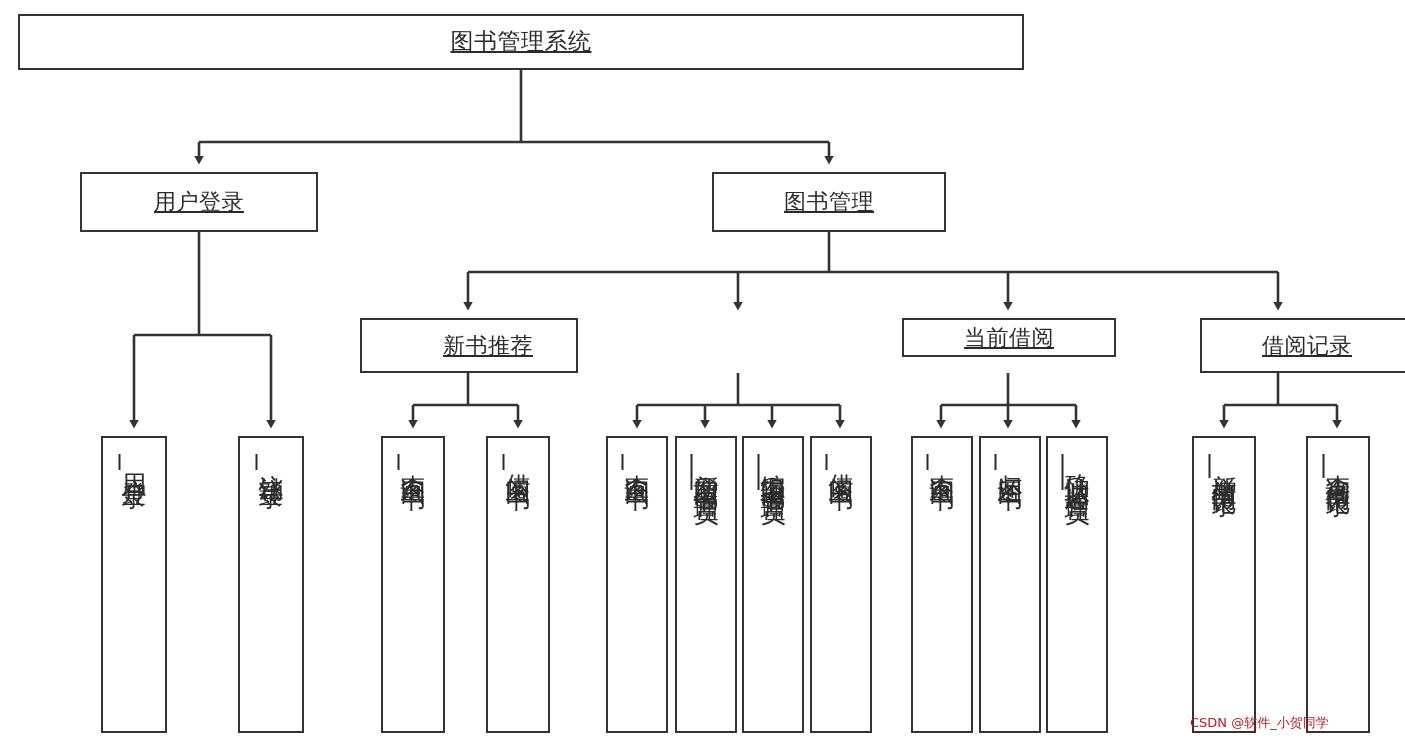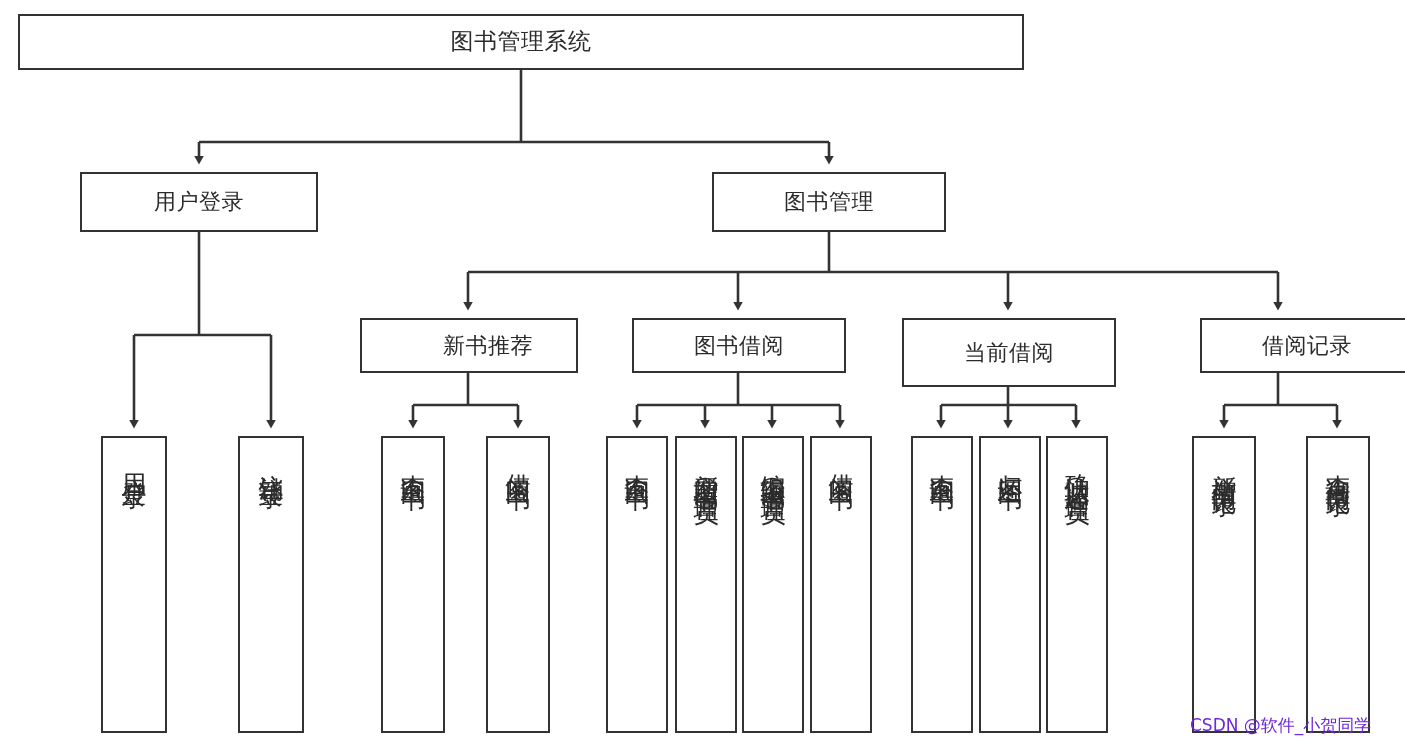--- a/index.html
+++ b/index.html
@@ -28,20 +28,21 @@
   .node {
     position: absolute;
     box-sizing: border-box;
     background: #ffffff;
     border: 2px solid #333333;
     display: flex;
     align-items: center;
     justify-content: center;
     color: #2b2b2b;
     z-index: 2;
+    text-decoration: underline;
   }
   .node .label {
     display: block;
     text-align: center;
     line-height: 1.18;
     letter-spacing: 0.5px;
   }
   
   .node.h .label {
     font-size: 22px;
@@ -62,22 +63,22 @@
     font-size: 25px;
     line-height: 1.0;
     letter-spacing: 4px;
     white-space: nowrap;
     margin-top: 6px;
   }
   .watermark {
     position: absolute;
     left: 1190px;
     top: 714px;
-    font-size: 17px;
-    color: #6d28d9;
+    font-size: 13px;
+    color: #b91c1c;
     white-space: nowrap;
     z-index: 3;
     font-family: "DejaVu Sans", "Liberation Sans", sans-serif;
   }
 </style>
 </head>
 <body>
 
 <div id="canvas">
 
@@ -140,25 +141,22 @@
   </div>
 
   <div class="node h" style="left:712px; top:172px; width:234px; height:60px;justify-content:center;">
     <span class="label">图书管理</span>
   </div>
 
   <div class="node h" style="left:360px; top:318px; width:218px; height:55px;padding-left:38px;">
     <span class="label">新书推荐</span>
   </div>
 
-  <div class="node h" style="left:632px; top:318px; width:214px; height:55px;">
-    <span class="label">图书借阅</span>
-  </div>
-
-  <div class="node h" style="left:902px; top:318px; width:214px; height:69px;">
+
+  <div class="node h" style="left:902px; top:318px; width:214px; height:39px;">
     <span class="label">当前借阅</span>
   </div>
 
   <div class="node h" style="left:1172px; top:318px; width:214px; height:55px;margin-left:28px;">
     <span class="label">借阅记录</span>
   </div>
 
   <div class="node v" style="left:101px; top:436px; width:66px; height:297px;">
     <span class="label">用户登录</span>
   </div>

